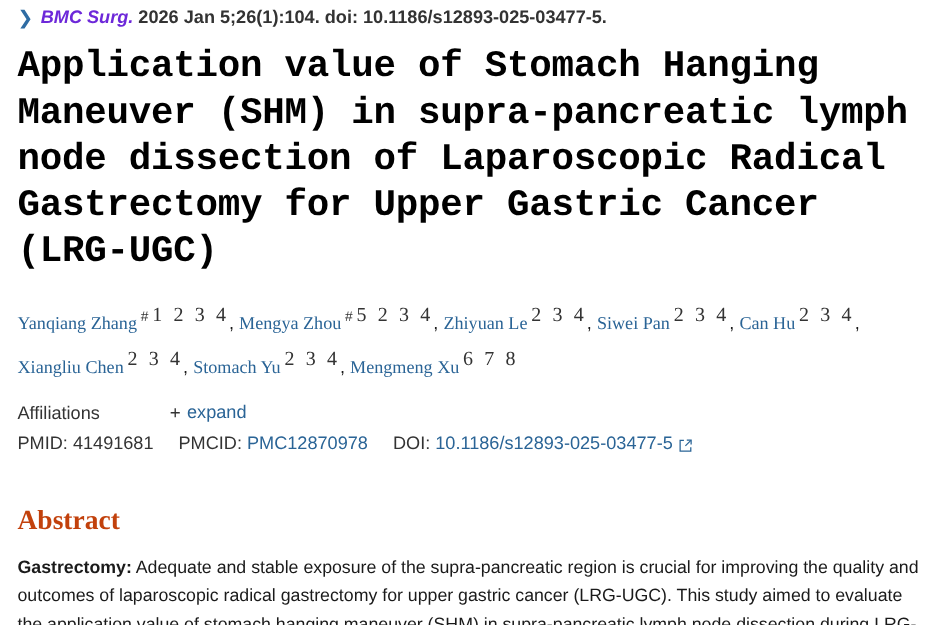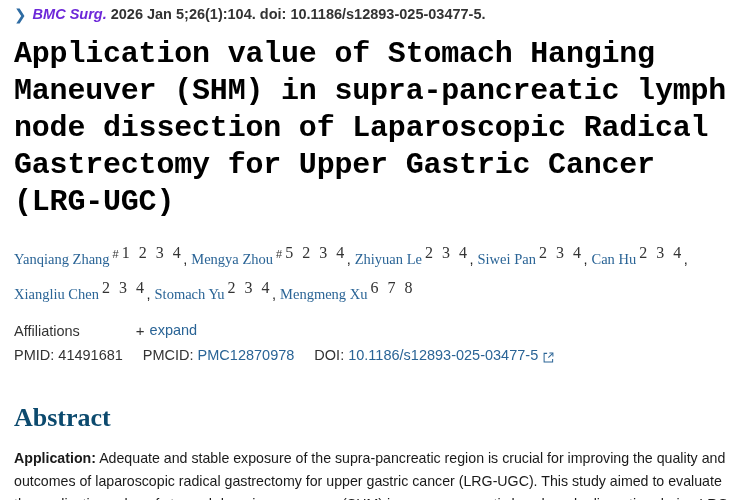--- a/index.html
+++ b/index.html
@@ -132,23 +132,23 @@
     margin-left: 5px;
     width: 11px;
     height: 11px;
     position: relative;
     transform: translateY(1px);
   }
 
   
   .abstract-heading {
     font-family: "Liberation Serif", serif;
-    font-size: 26px;
+    font-size: 22px;
     font-weight: 700;
-    color: #0c4a6e;
+    color: #c2410c;
     margin: 40px 0 0 0;
   }
   .abstract-body {
     margin-top: 14px;
     font-size: 14.2px;
     line-height: 1.62;
     color: #1a1a1a;
   }
   .abstract-body b { font-weight: 700; }
 
@@ -199,15 +199,15 @@
         <svg width="11" height="11" viewBox="0 0 12 12" xmlns="http://www.w3.org/2000/svg">
           <path d="M4.5 1.5H1.2v9.3h9.3V7.5" fill="none" stroke="#2a6496" stroke-width="1.1"></path>
           <path d="M7 1.2h3.8V5" fill="none" stroke="#2a6496" stroke-width="1.1"></path>
           <path d="M10.6 1.4L5.8 6.2" fill="none" stroke="#2a6496" stroke-width="1.1"></path>
         </svg>
       </span>
     </span>
   </div>
 
   <h2 class="abstract-heading">Abstract</h2>
-  <p class="abstract-body"><b>Application:</b><span> Adequate and stable exposure of the supra-pancreatic region is crucial for improving the quality and outcomes of laparoscopic radical gastrectomy for upper gastric cancer (LRG-UGC). This study aimed to evaluate the application value of stomach hanging maneuver (SHM) in supra-pancreatic lymph node dissection during LRG-UGC.</span></p>
+  <p class="abstract-body"><b>Gastrectomy:</b><span> Adequate and stable exposure of the supra-pancreatic region is crucial for improving the quality and outcomes of laparoscopic radical gastrectomy for upper gastric cancer (LRG-UGC). This study aimed to evaluate the application value of stomach hanging maneuver (SHM) in supra-pancreatic lymph node dissection during LRG-UGC.</span></p>
 
 </div>
 
 </body></html>

